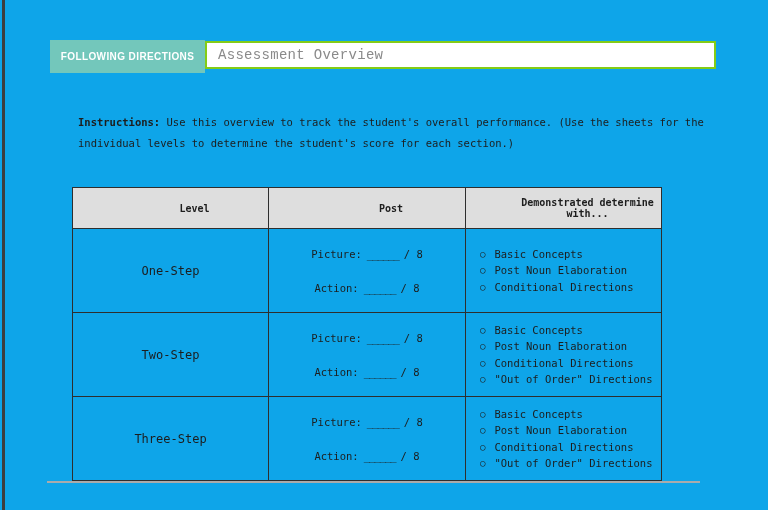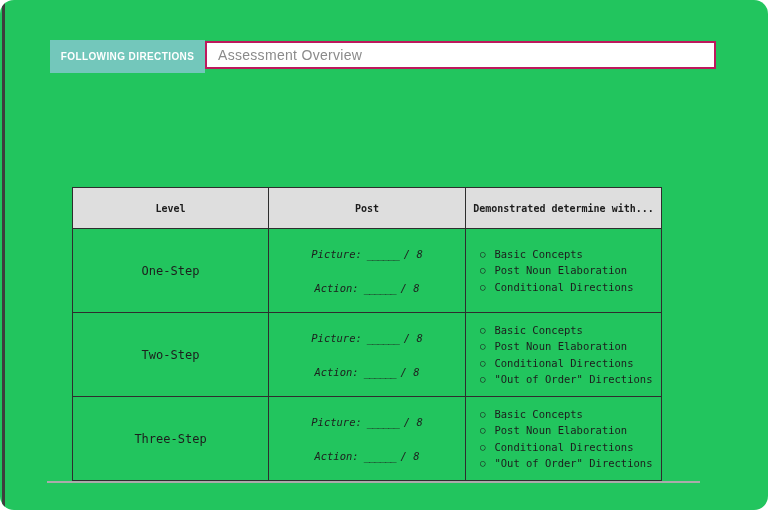--- a/index.html
+++ b/index.html
@@ -1,23 +1,22 @@
 <!DOCTYPE html>
 <html><head>
 <meta charset="utf-8">
 <style>
   * { margin:0; padding:0; box-sizing:border-box; }
   html,body { background:#ffffff; }
   .screen {
     position:relative;
     width:768px; height:510px;
-    background:#22c55e;
+    background:#0ea5e9;
     overflow:hidden;
     font-family:"DejaVu Sans Mono", monospace;
-    border-radius:14px;
   }
 
   
   .left-strip {
     position:absolute; left:2px; top:0; width:3px; height:510px;
     background:#3e3e3e;
   }
 
   
   .sheet-bottom-line {
@@ -30,25 +29,25 @@
     position:absolute; left:50px; top:40px; width:155px; height:33px;
     background:#73c7bb;
     display:flex; align-items:center; justify-content:center;
     color:#ffffff;
     font-family:"Liberation Sans", sans-serif;
     font-size:10px; font-weight:bold; letter-spacing:0.4px;
   }
   .title-box {
     position:absolute; left:205px; top:41px; width:511px; height:28px;
     background:#ffffff;
-    border:2px solid #be185d;
+    border:2px solid #84cc16;
     display:flex; align-items:center;
     padding-left:11px;
     color:#8a8a8a;
-    font-family:Liberation Sans, sans-serif;
+    font-family:Liberation Mono, monospace;
     font-size:14px; letter-spacing:0.3px;
   }
 
   
   .instructions {
     position:absolute; left:78px; top:112px; width:665px;
     font-size:10.5px; line-height:21px; color:#1d1d1d;
   }
   .instructions b { font-weight:bold; }
 
@@ -61,29 +60,29 @@
     border:1.6px solid #2e2e2e;
     color:#1d1d1d;
   }
   .ws-table col.c1 { width:196px; }
   .ws-table col.c2 { width:197px; }
   .ws-table col.c3 { width:196px; }
   .ws-table thead th {
     height:41px;
     background:#dedede;
     font-size:10px; font-weight:bold;
-    text-align:center; vertical-align:middle;
+    text-align:center; vertical-align:middle;padding-left:48px;
   }
   .ws-table tbody td { height:84px; vertical-align:middle; }
   .level-cell {
     text-align:center; font-size:12px;
   }
   .score-cell .score-stack {
     display:flex; flex-direction:column; align-items:center;
-    justify-content:flex-end; gap:22px;font-style:italic;
+    justify-content:flex-end; gap:22px;
   }
   .score-line {
     display:flex; gap:5px; font-size:10.5px; white-space:nowrap;
   }
   .score-line .blank { letter-spacing:-1px; }
   .diff-cell ul {
     list-style:none; margin:0; padding:0 6px 0 14px;
   }
   .diff-cell li {
     display:flex; align-items:center; gap:9px;
@@ -102,20 +101,24 @@
   <div class="sheet-bottom-line"></div>
 
   <div class="tag-badge">
     <span>FOLLOWING DIRECTIONS</span>
   </div>
 
   <div class="title-box">
     <span>Assessment Overview</span>
   </div>
 
+  <div class="instructions">
+    <div><b>Instructions:</b><span> Use this overview to track the student's overall performance. (Use the sheets for the</span></div>
+    <div>individual levels to determine the student's score for each section.)</div>
+  </div>
 
   <table class="ws-table">
     <colgroup>
         <col class="c1">
         <col class="c2">
         <col class="c3">
       </colgroup>
     <thead>
       <tr>
         <th>Level</th>

